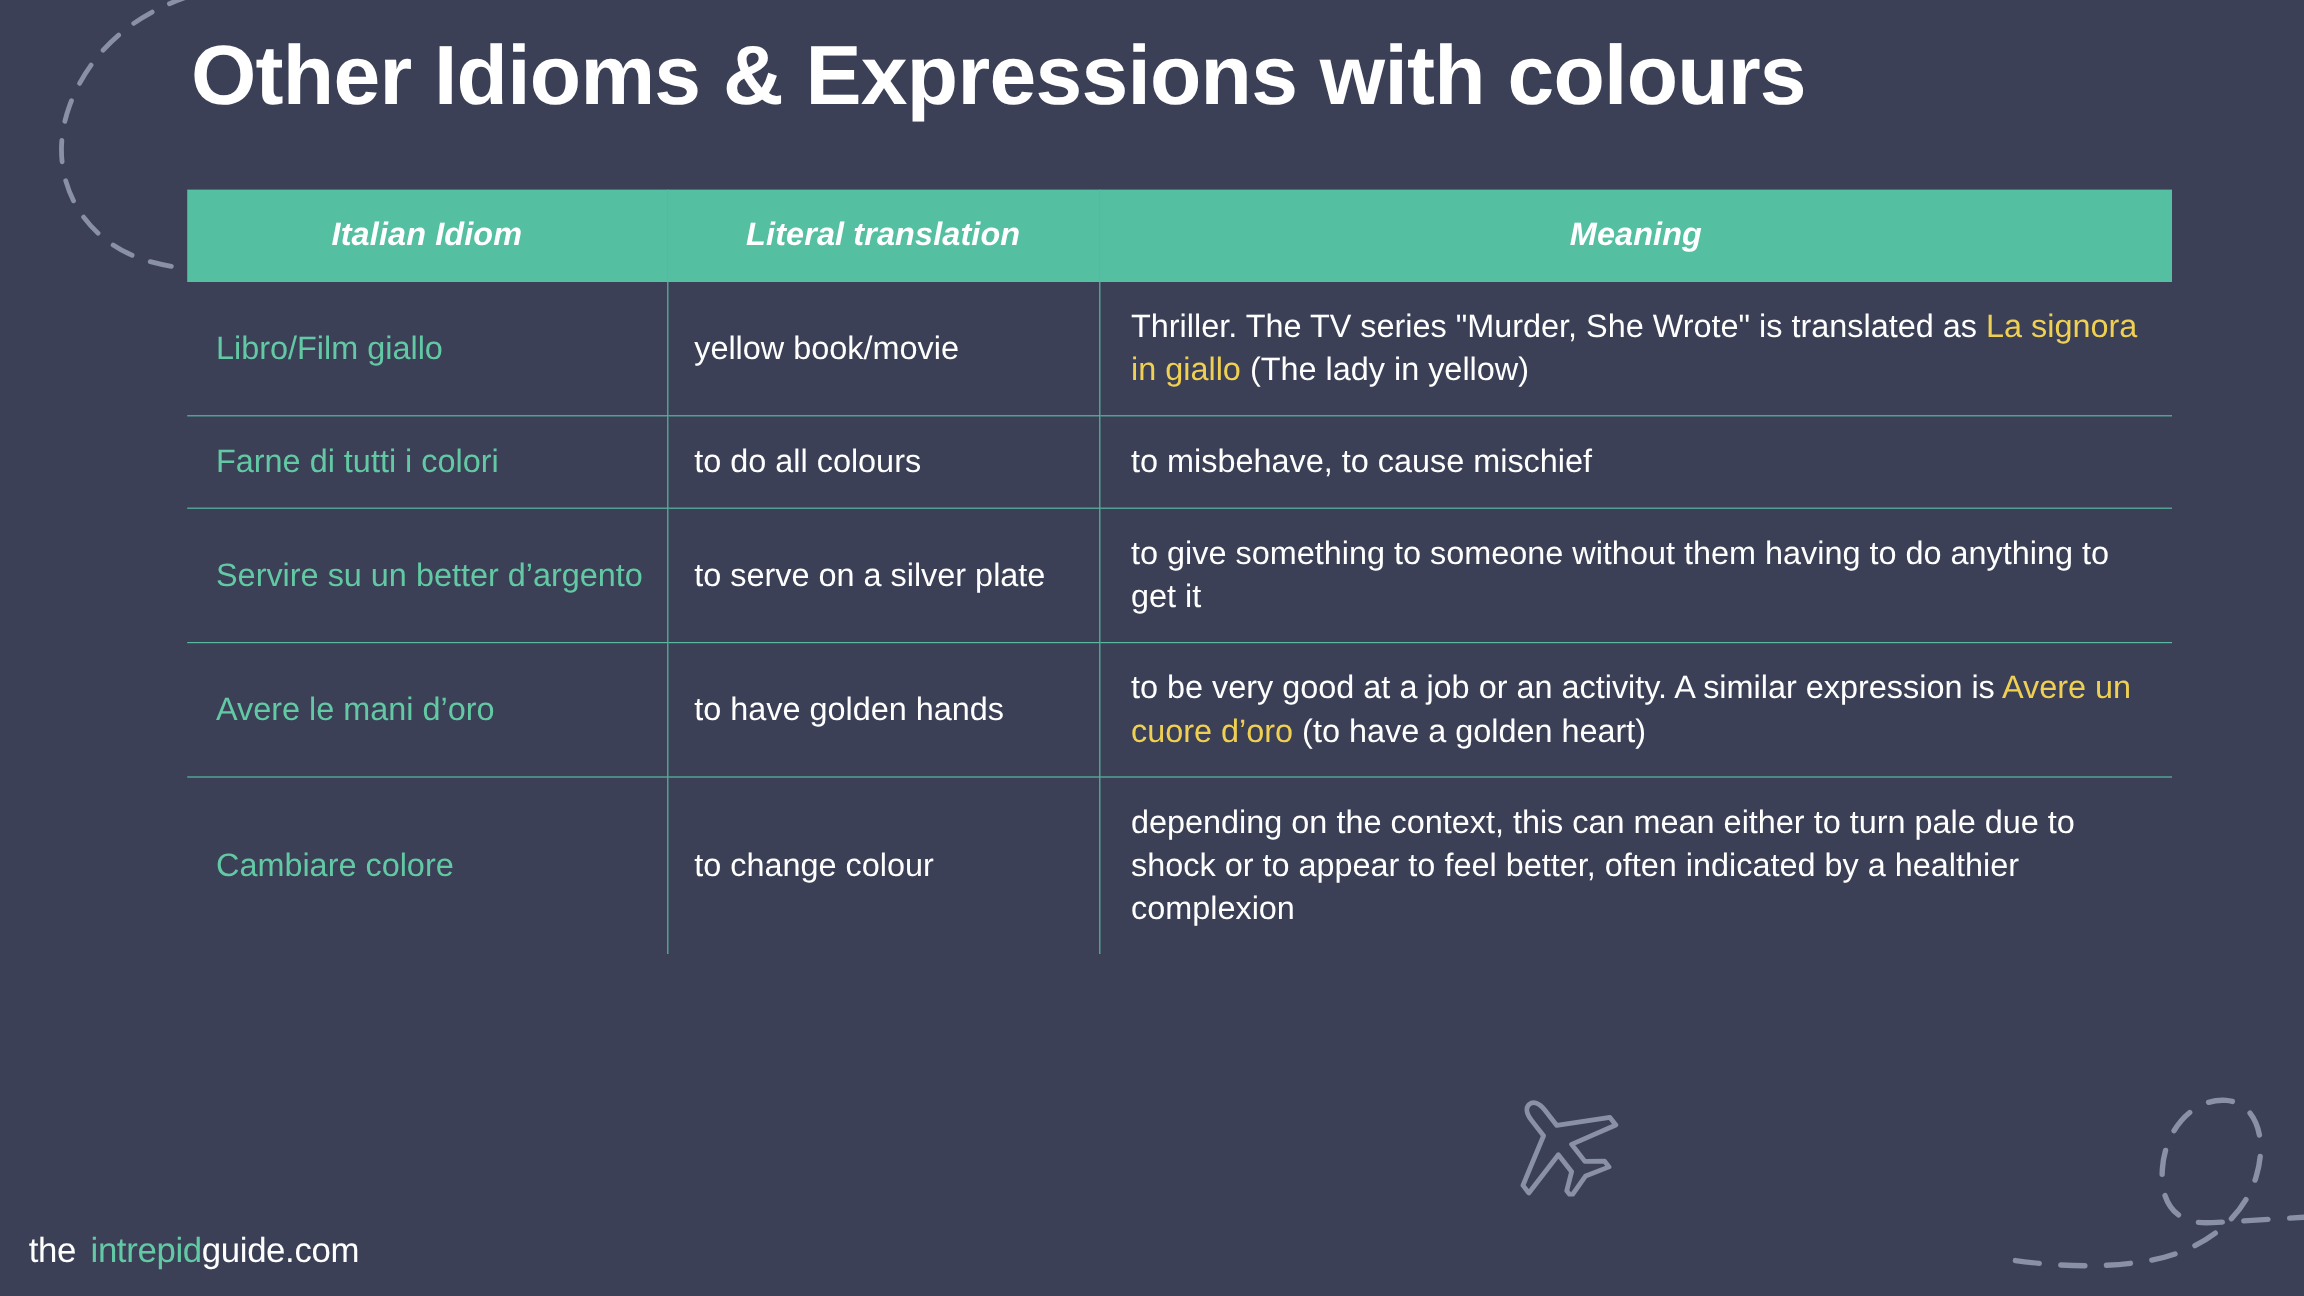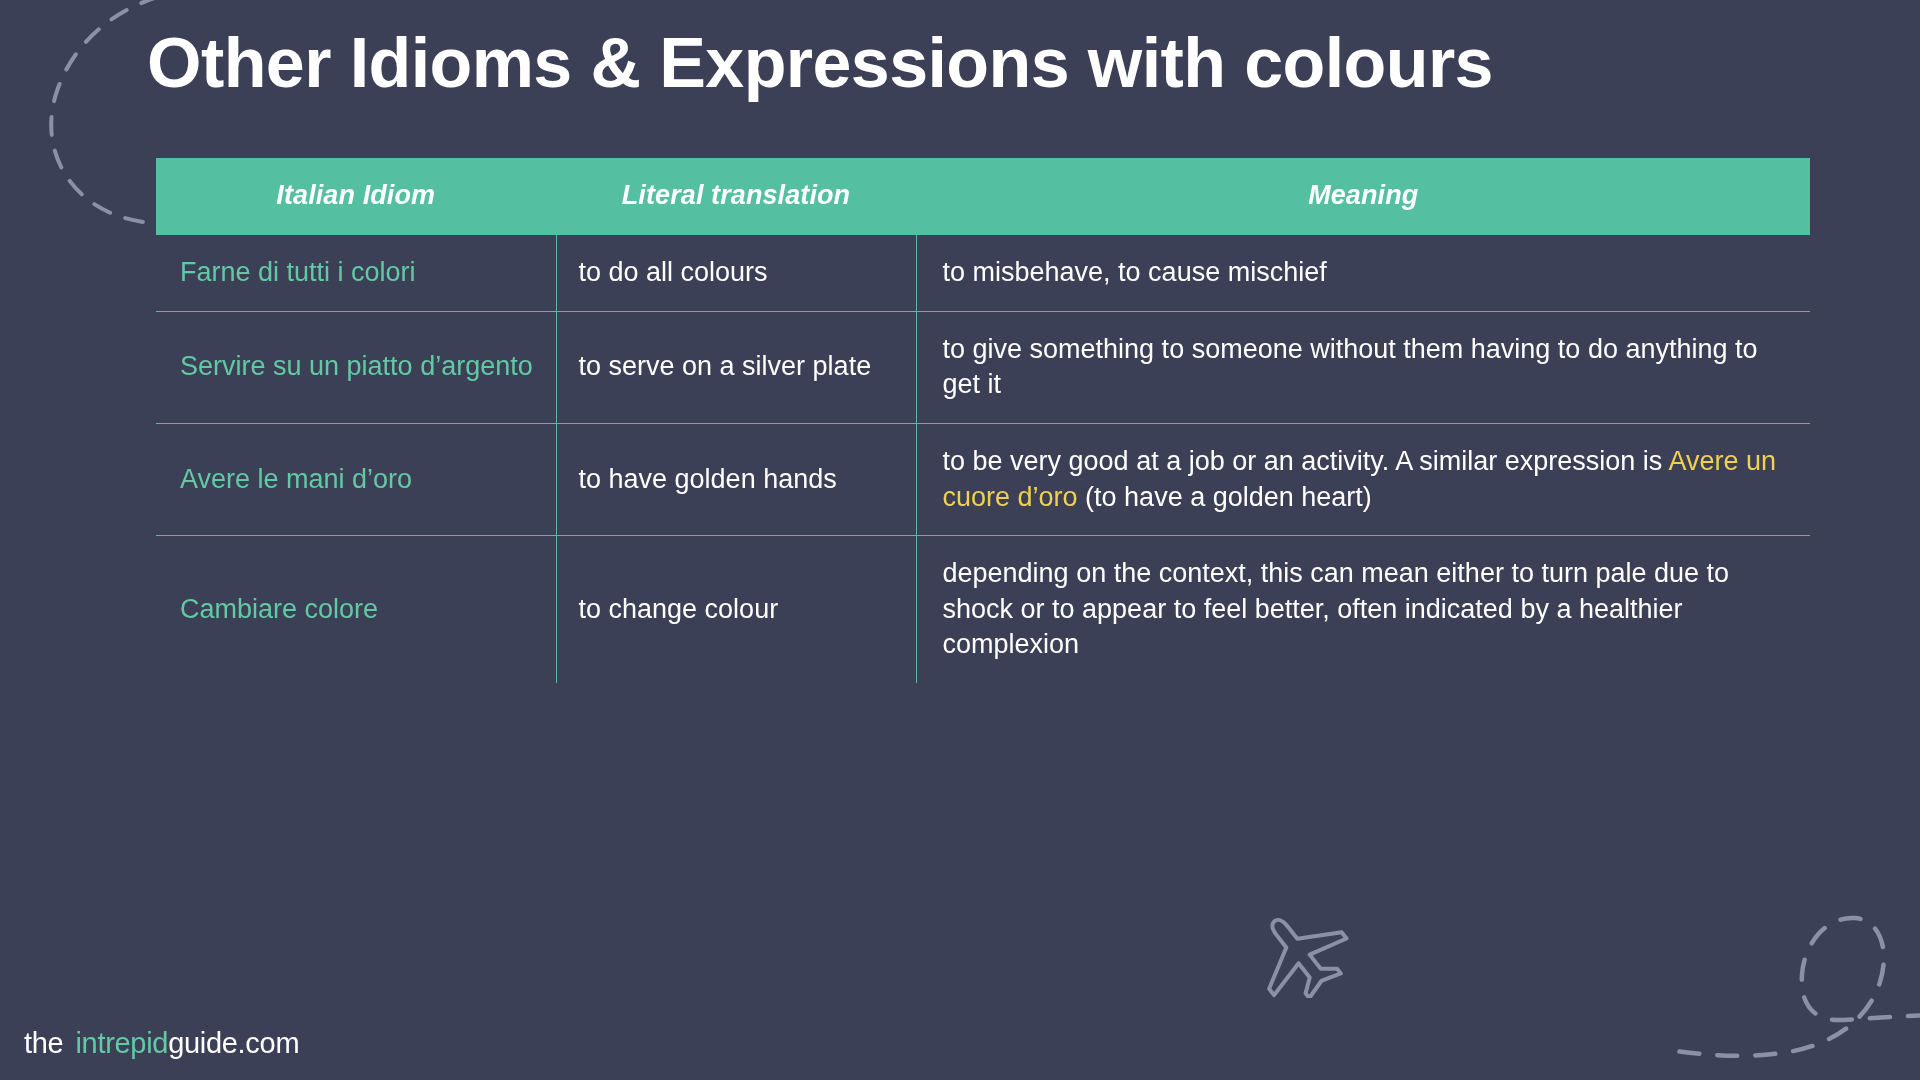--- a/index.html
+++ b/index.html
@@ -22,21 +22,21 @@
     pointer-events: none;
     z-index: 0;
   }
   .decor-tl { top: -22px; left: -70px; }
   .decor-br { bottom: -24px; right: -10px; }
 
   
   .page-title {
     position: absolute;
     top: 26px;
-    left: 4px;
+    left: 16px;
     width: 1632px;
     text-align: center;
     color: #ffffff;
     font-size: 70px;
     font-weight: 700;
     letter-spacing: -0.6px;
     line-height: 1.06;
     z-index: 3;
     white-space: nowrap;
   }
@@ -153,26 +153,31 @@
     </colgroup>
     <thead>
       <tr>
         <th class="h-idiom">Italian Idiom</th>
         <th class="h-literal">Literal translation</th>
         <th>Meaning</th>
       </tr>
     </thead>
     <tbody id="table-body">
         <tr>
+          <td class="cell-idiom">Libro/Film giallo</td>
+          <td class="cell-literal">yellow book/movie</td>
+          <td class="cell-meaning"><span>Thriller. The TV series "Murder, She Wrote" is translated as </span><span class="hl">La signora in giallo</span><span> (The lady in yellow)</span></td>
+        </tr>
+        <tr>
           <td class="cell-idiom">Farne di tutti i colori</td>
           <td class="cell-literal">to do all colours</td>
           <td class="cell-meaning"><span>to misbehave, to cause mischief</span></td>
         </tr>
         <tr>
-          <td class="cell-idiom">Servire su un piatto d’argento</td>
+          <td class="cell-idiom">Servire su un better d’argento</td>
           <td class="cell-literal">to serve on a silver plate</td>
           <td class="cell-meaning"><span>to give something to someone without them having to do anything to get it</span></td>
         </tr>
         <tr>
           <td class="cell-idiom">Avere le mani d’oro</td>
           <td class="cell-literal">to have golden hands</td>
           <td class="cell-meaning"><span>to be very good at a job or an activity. A similar expression is </span><span class="hl">Avere un cuore d’oro</span><span> (to have a golden heart)</span></td>
         </tr>
         <tr>
           <td class="cell-idiom">Cambiare colore</td>

